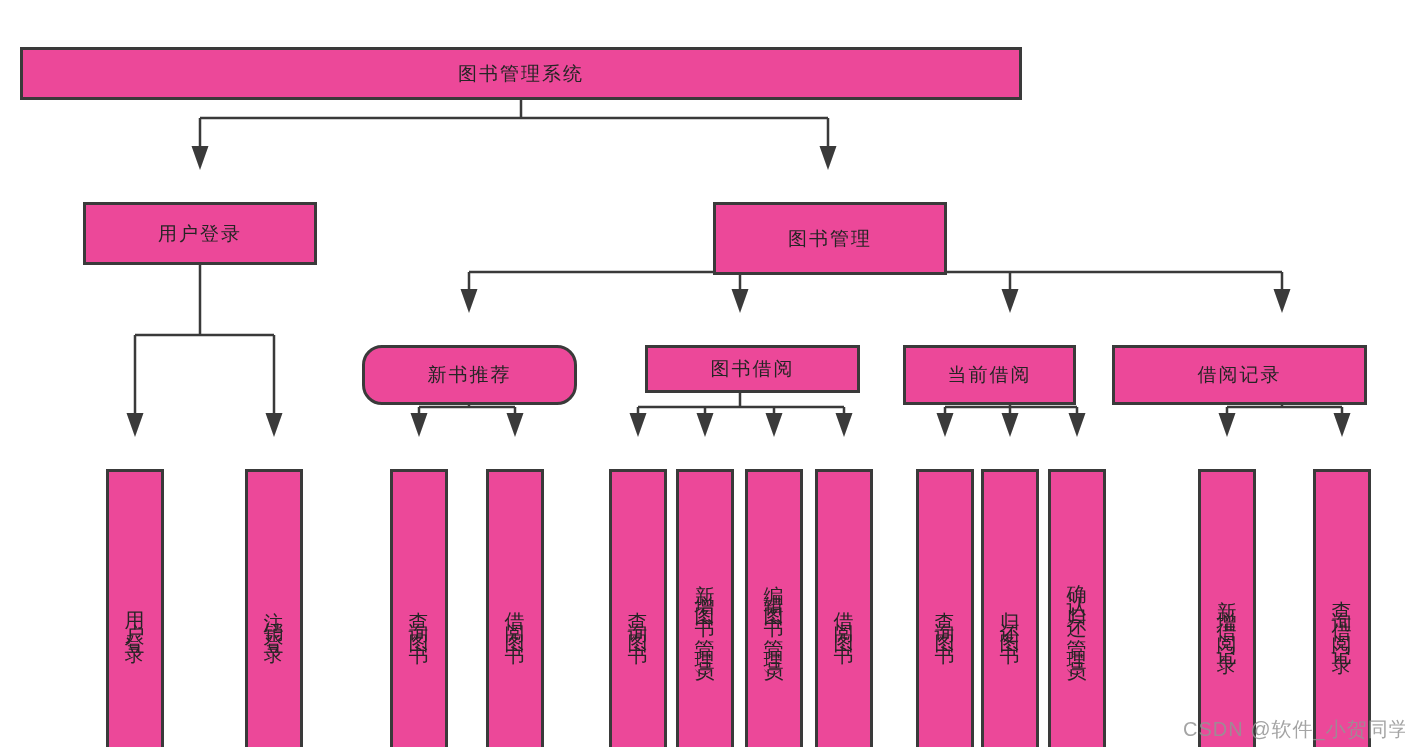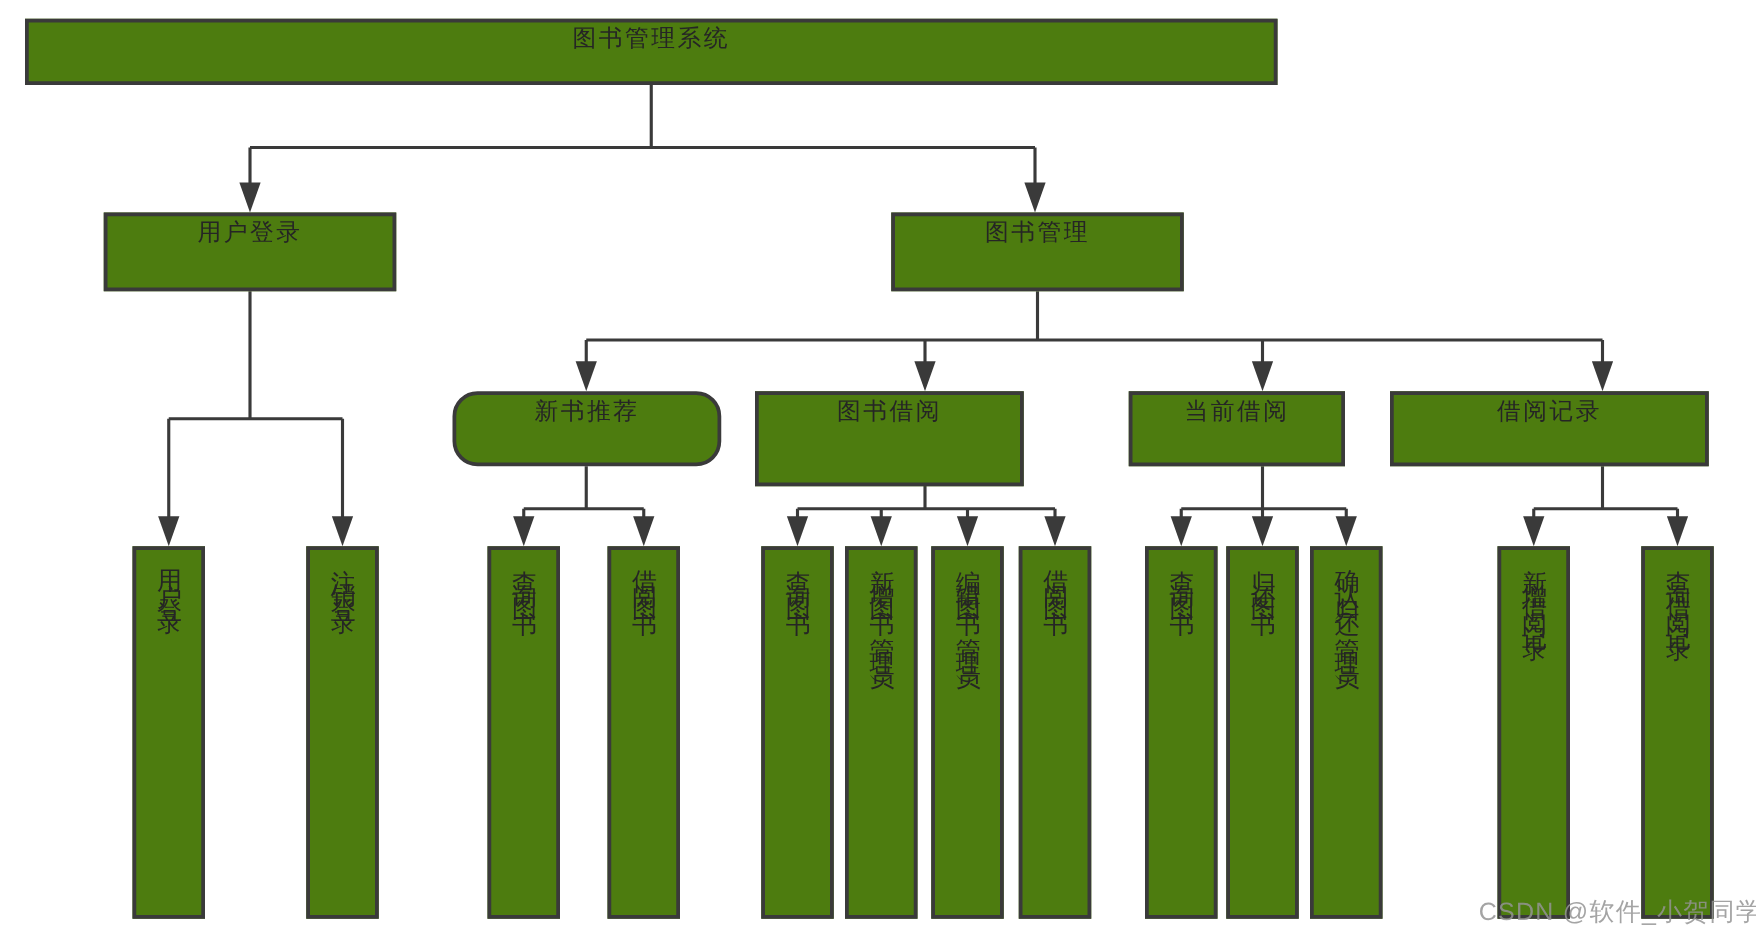--- a/index.html
+++ b/index.html
@@ -13,26 +13,27 @@
     font-family: "Liberation Sans", sans-serif;
     color: #252525;
   }
   .wires {
     position: absolute;
     left: 0; top: 0;
     z-index: 1;
   }
   .node {
     position: absolute;
-    background: #4d7c0f;
+    background: #ec4899;
     border: 3px solid #3a3a3a;
     display: flex;
-    align-items: flex-start;
+    align-items: center;
     justify-content: center;
     z-index: 2;
+    margin-top: 32px;
   }
   .hlabel {
     font-size: 19px;
     letter-spacing: 2px;
     white-space: nowrap;
   }
   .root .hlabel { font-size: 19px; }
   .vlabel {
     writing-mode: vertical-lr;
     text-orientation: mixed;
@@ -97,28 +98,28 @@
     </g>
   </svg>
 
   <div class="node root" style="left:20px; top:15px; width:1002px; height:53px;">
     <span class="hlabel">图书管理系统</span>
   </div>
 
   <div class="node" style="left:83px; top:170px; width:234px; height:63px;">
     <span class="hlabel">用户登录</span>
   </div>
-  <div class="node" style="left:713px; top:170px; width:234px; height:63px;">
+  <div class="node" style="left:713px; top:170px; width:234px; height:73px;">
     <span class="hlabel">图书管理</span>
   </div>
 
   <div class="node" style="left:362px; top:313px; width:215px; height:60px;border-radius:20px;">
     <span class="hlabel">新书推荐</span>
   </div>
-  <div class="node" style="left:604px; top:313px; width:215px; height:76px;">
+  <div class="node" style="left:645px; top:313px; width:215px; height:48px;">
     <span class="hlabel">图书借阅</span>
   </div>
   <div class="node" style="left:903px; top:313px; width:173px; height:60px;">
     <span class="hlabel">当前借阅</span>
   </div>
   <div class="node" style="left:1112px; top:313px; width:255px; height:60px;">
     <span class="hlabel">借阅记录</span>
   </div>
 
   <div class="node" style="left:106px; top:437px; width:58px; height:298px;">

